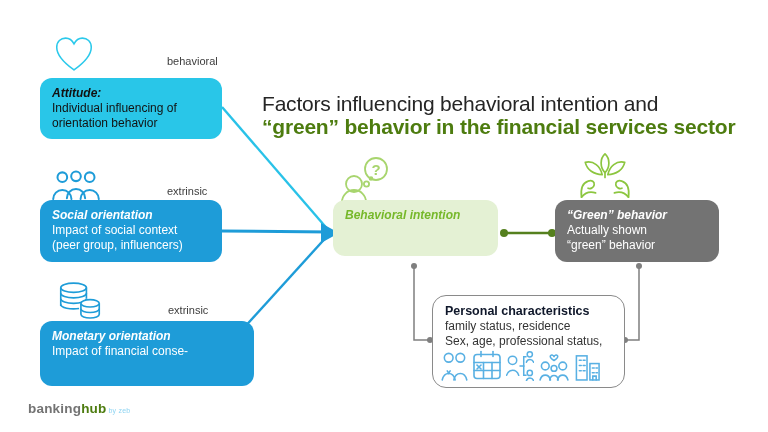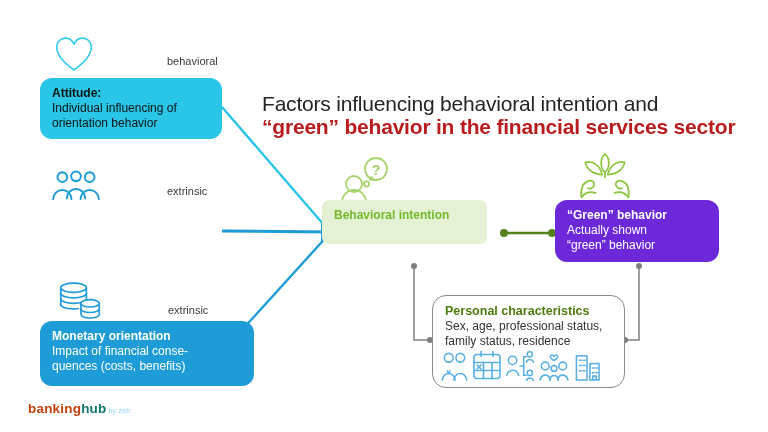--- a/index.html
+++ b/index.html
@@ -3,36 +3,36 @@
 <meta charset="utf-8">
 <style>
   html,body{margin:0;padding:0;background:#fff;}
   .canvas{position:relative;width:768px;height:432px;background:#ffffff;overflow:hidden;
           font-family:"Liberation Sans",sans-serif;}
   svg{display:block;}
   .connectors{position:absolute;left:0;top:0;pointer-events:none;}
   .icon{position:absolute;}
   .tag{position:absolute;font-size:11px;color:#3d3d3d;}
   .title{position:absolute;left:262px;top:92px;color:#252525;font-size:21px;line-height:23px;letter-spacing:-0.2px;}
-  .title .t2{font-weight:bold;color:#b91c1c;}
+  .title .t2{font-weight:bold;color:#4d7c0f;}
   .box{position:absolute;border-radius:12px;padding:8px 12px;font-size:12px;line-height:15px;box-sizing:border-box;}
-  .box .h{font-weight:bold;}
+  .box .h{font-weight:bold;font-style:italic;}
   .box.cyan{background:#29C6E8;color:#121212;}
   .box.blue{background:#1E9CD8;color:#ffffff;}
   .box.lightgreen{background:#E4F1D4;color:#3a3a3a;}
   .box.lightgreen .h{color:#76B82A;}
-  .box.green{background:#6d28d9;color:#ffffff;}
+  .box.green{background:#737373;color:#ffffff;}
   .pbox{position:absolute;left:432px;top:295px;width:193px;height:93px;background:#fff;
         border:1.4px solid #8a8a8a;border-radius:14px;box-sizing:border-box;padding:8px 12px;}
-  .pbox .h{font-weight:bold;color:#4d7c0f;font-size:12.5px;line-height:15px;}
+  .pbox .h{font-weight:bold;color:#0f172a;font-size:12.5px;line-height:15px;}
   .pbox .l{font-size:12px;line-height:15px;color:#333;}
   .picon-row{position:absolute;left:8px;bottom:6px;display:flex;gap:5px;align-items:flex-end;}
   .logo{position:absolute;left:28px;top:401px;font-size:13.5px;font-weight:bold;letter-spacing:0.2px;}
-  .logo .b1{color:#c2410c;}
-  .logo .b2{color:#0f766e;}
+  .logo .b1{color:#737373;}
+  .logo .b2{color:#4d7c0f;}
   .logo .by{font-size:7px;font-weight:normal;color:#8ED4F2;margin-left:2px;}
 </style>
 </head>
 <body>
 
 <div class="canvas">
 
   <svg class="connectors" width="768" height="432" viewBox="0 0 768 432">
     <line x1="222" y1="107" x2="330" y2="232" stroke="#29C2E8" stroke-width="2.4"></line>
     <line x1="222" y1="231" x2="330" y2="232" stroke="#1E9CD8" stroke-width="3"></line>
@@ -66,48 +66,52 @@
 
   <svg class="icon" style="left:51px;top:169px;" width="50" height="31" viewBox="0 0 52 34" fill="none" stroke="#1E9CD8" stroke-width="2.2" stroke-linecap="round">
     <circle cx="11" cy="9" r="5.3"></circle>
     <circle cx="26" cy="8" r="5.3"></circle>
     <circle cx="41" cy="9" r="5.3"></circle>
     <path d="M1 33 a10 10 0 0 1 20 0"></path>
     <path d="M31 33 a10 10 0 0 1 20 0"></path>
     <path d="M16 32 a10 10 0 0 1 20 0"></path>
   </svg>
   <div class="tag" style="left:167px;top:185px;">extrinsic</div>
+  <div class="box blue" style="left:40px;top:200px;width:182px;height:62px;">
+    <div class="h">Social orientation</div>
+    <div>Impact of social context</div>
+    <div>(peer group, influencers)</div>
+  </div>
 
   <svg class="icon" style="left:58px;top:281px;" width="44" height="41" viewBox="0 0 48 44" fill="none" stroke="#1E9CD8" stroke-width="1.8">
     <ellipse cx="17" cy="7" rx="14" ry="5"></ellipse>
     <path d="M3 7 V27"></path>
       <path d="M31 7 V19"></path>
     <path d="M3 13 A14 5 0 0 0 31 13"></path>
     <path d="M3 19 A14 5 0 0 0 31 19"></path>
     <path d="M3 25 A14 5 0 0 0 23 29.6"></path>
     <path d="M25 24 L25 36 A10 4 0 0 0 45 36 L45 24" fill="#ffffff"></path>
     <ellipse cx="35" cy="24" rx="10" ry="4" fill="#ffffff"></ellipse>
     <path d="M25 30 A10 4 0 0 0 45 30"></path>
   </svg>
   <div class="tag" style="left:168px;top:304px;">extrinsic</div>
   <div class="box blue" style="left:40px;top:321px;width:214px;height:65px;">
     <div class="h">Monetary orientation</div>
     <div>Impact of financial conse-</div>
-    <div>quences (costs, benefits)</div>
   </div>
 
   <svg class="icon" style="left:341px;top:156px;" width="54" height="46" viewBox="0 0 54 46" fill="none" stroke="#A8D56E" stroke-width="1.8">
     <circle cx="13" cy="28" r="8"></circle>
     <path d="M1 46 a12 12 0 0 1 24 0"></path>
     <circle cx="35" cy="13" r="11"></circle>
     <circle cx="25.5" cy="28" r="2.6"></circle>
     <circle cx="30" cy="22.5" r="1.4"></circle>
     <text x="35" y="19" text-anchor="middle" font-size="15" font-weight="bold" font-family="Liberation Sans, sans-serif" fill="#A8D56E" stroke="none">?</text>
   </svg>
-  <div class="box lightgreen" style="left:322px;top:200px;width:165px;height:44px;border-radius:7px;">
+  <div class="box lightgreen" style="left:333px;top:200px;width:165px;height:56px;">
     <div class="h">Behavioral intention</div>
   </div>
 
   <svg class="icon" style="left:576px;top:152px;" width="58" height="47" viewBox="0 0 54 50" fill="none" stroke="#8CC63F" stroke-width="1.8" stroke-linecap="round" stroke-linejoin="round">
     <path d="M27 22 C21.5 16 21.5 7 27 2 C32.5 7 32.5 16 27 22 Z"></path>
     <path d="M24 24 C15 24 8 19 6 11 C15 9 22 15 24 24 Z"></path>
     <path d="M30 24 C39 24 46 19 48 11 C39 9 32 15 30 24 Z"></path>
     <path d="M27 22 L27 27"></path>
     <path d="M2 48 C1 40 3 33 9 31 C13 29.5 16 31.5 15.5 35 C15 38.5 11 39.5 9 38.5"></path>
     <path d="M2 48 C6 43 11 41.5 17 43.5"></path>
@@ -115,22 +119,22 @@
     <path d="M52 48 C48 43 43 41.5 37 43.5"></path>
   </svg>
   <div class="box green" style="left:555px;top:200px;width:164px;height:62px;">
     <div class="h">“Green” behavior</div>
     <div>Actually shown</div>
     <div>“green” behavior</div>
   </div>
 
   <div class="pbox">
     <div class="h">Personal characteristics</div>
+    <div class="l">family status, residence</div>
     <div class="l">Sex, age, professional status,</div>
-    <div class="l">family status, residence</div>
     <div class="picon-row">
       <svg width="27" height="31" viewBox="0 0 27 32" fill="none" stroke="#58B0E3" stroke-width="1.6" stroke-linecap="round">
         <circle cx="7.5" cy="8" r="4.5"></circle>
           <circle cx="19.5" cy="8" r="4.5"></circle>
         <path d="M0.8 31 a7 9.5 0 0 1 13.4 0"></path>
         <path d="M12.8 31 a7 9.5 0 0 1 13.4 0"></path>
         <path d="M6 21.5 l1.5 2.5 l1.5 -2.5"></path>
       </svg>
       <svg width="28" height="31" viewBox="0 0 28 30" fill="none" stroke="#58B0E3" stroke-width="1.6" stroke-linecap="round">
         <rect x="1" y="4" width="26" height="24" rx="3"></rect>

